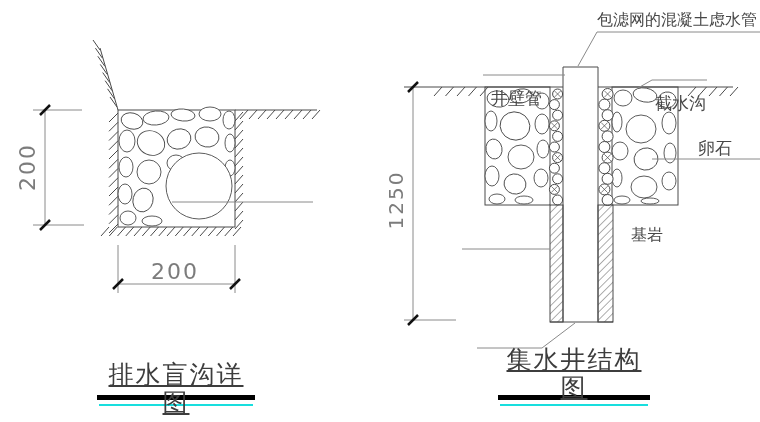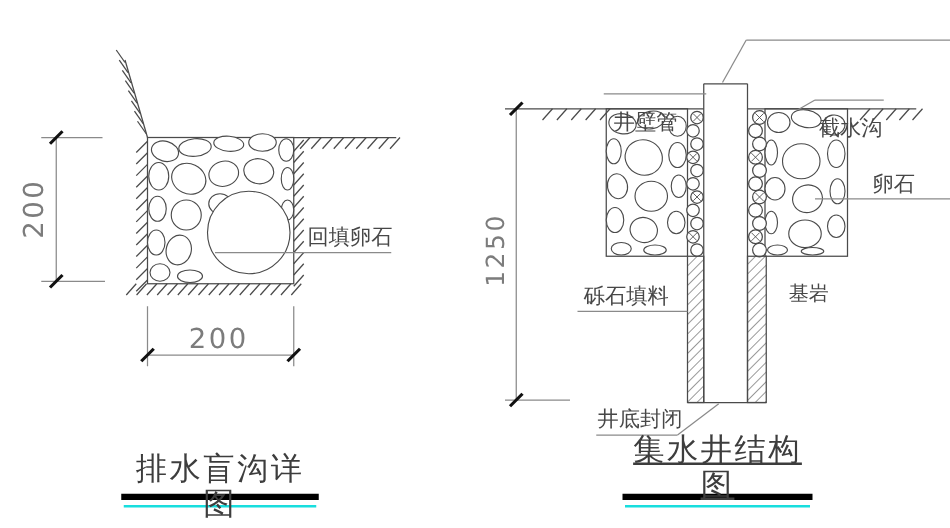--- a/index.html
+++ b/index.html
@@ -286,24 +286,22 @@
       <line x1="408" y1="325" x2="418" y2="315"></line>
     </g>
 
     <rect x="498" y="395" width="152" height="5" fill="#000000" stroke="none"></rect>
     <rect x="500" y="404" width="148" height="2" fill="#18dede" stroke="none"></rect>
   </g>
 </svg>
 
   <div class="dim rot" style="left:-6px;top:155px;width:70px;height:24px;">200</div>
   <div class="dim" style="left:148px;top:261px;width:54px;">200</div>
-  <div class="label" style="left:246px;top:181px;font-size:17px;">回填卵石</div>
-  <div class="fig-title" style="left:97px;top:361px;width:158px;">排水盲沟详图</div>
+  <div class="fig-title" style="left:97px;top:361px;width:158px;text-decoration:underline;">排水盲沟详图</div>
 
   <div class="dim rot" style="left:358px;top:188px;width:80px;height:24px;font-size:20px;">1250</div>
+  <div class="label" style="left:597px;top:11px;font-size:16px;">包滤网的混凝土虑水管</div>
   <div class="label" style="left:491px;top:55px;font-size:17px;margin-top:34px;">井壁管</div>
   <div class="label" style="left:655px;top:61px;font-size:17px;margin-top:33px;">截水沟</div>
   <div class="label" style="left:698px;top:139px;font-size:17px;">卵石</div>
-  <div class="label" style="left:467px;top:228px;font-size:17px;">砾石填料</div>
   <div class="label" style="left:631px;top:226px;font-size:16px;text-align:right;">基岩</div>
-  <div class="label" style="left:478px;top:327px;font-size:17px;">井底封闭</div>
   <div class="fig-title" style="left:498px;top:346px;width:152px;text-decoration:underline;">集水井结构图</div>
 </div>
 
 </body></html>

